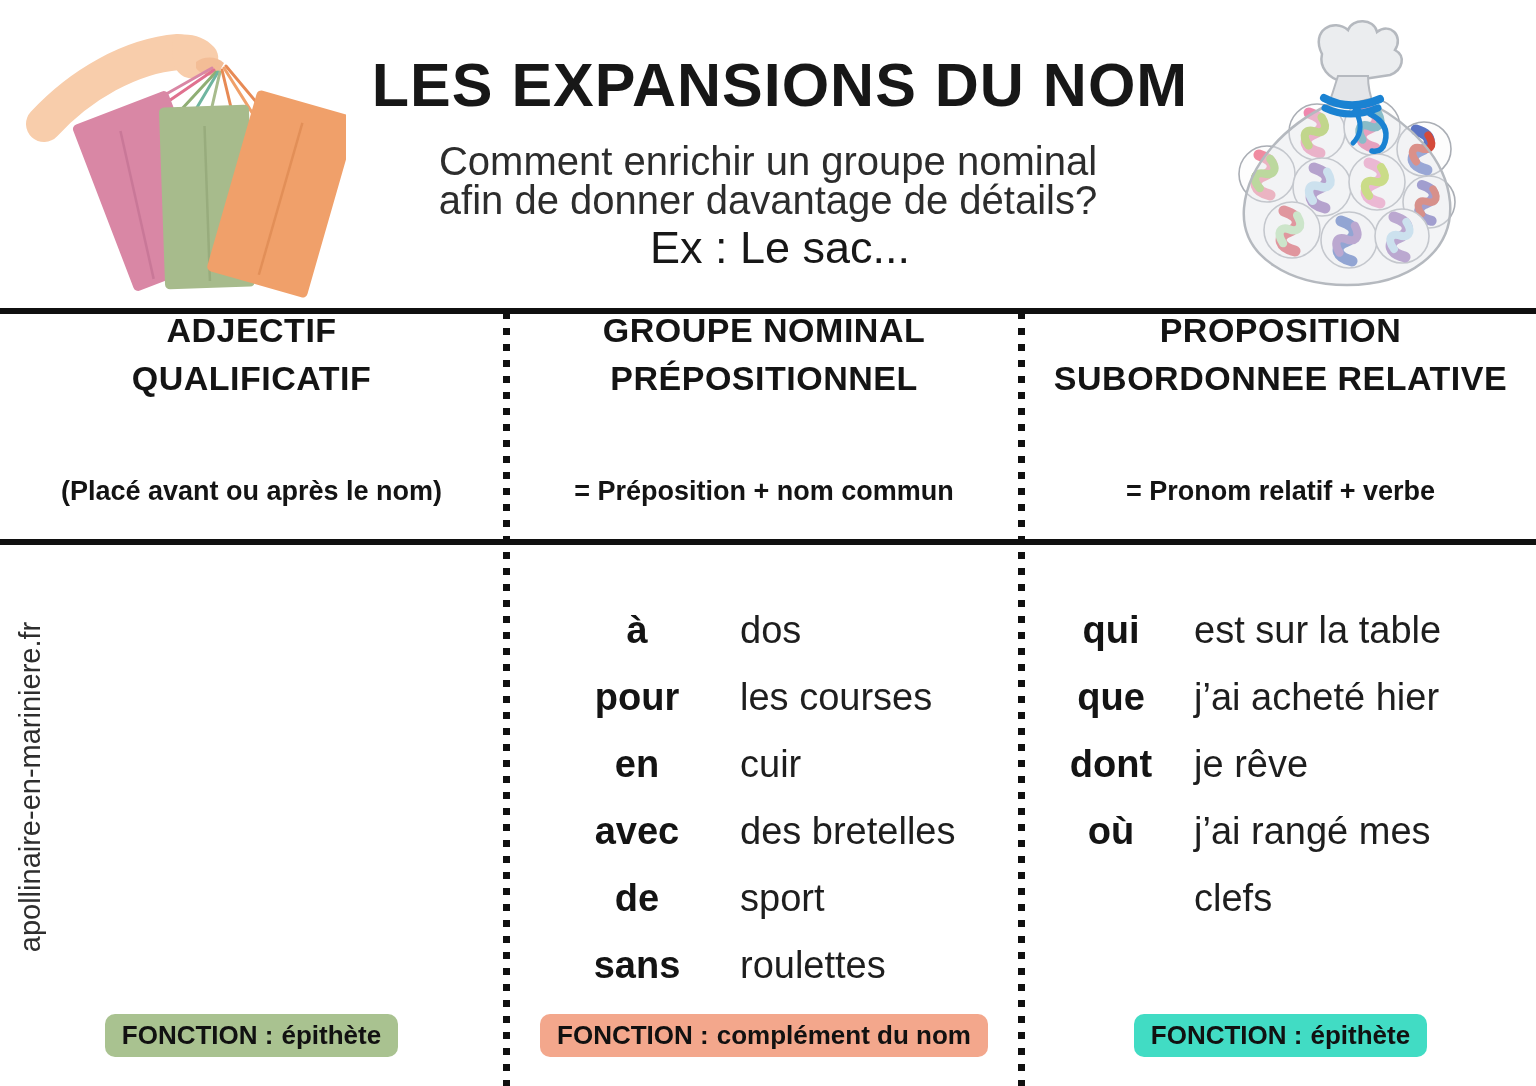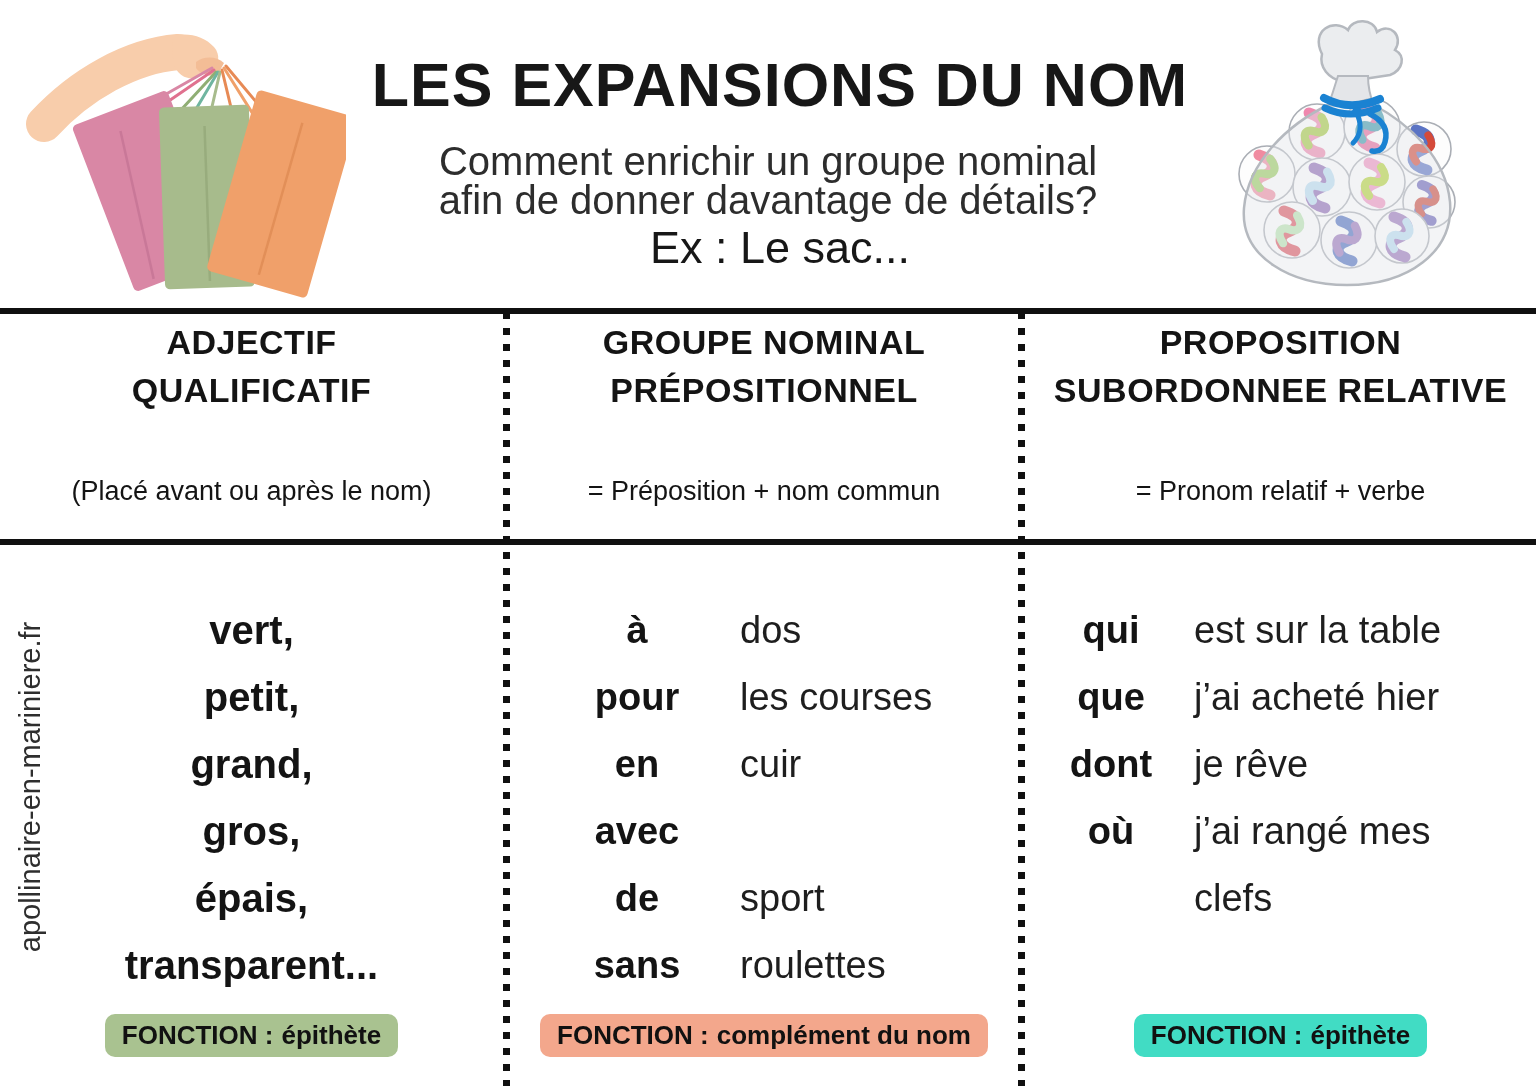--- a/index.html
+++ b/index.html
@@ -30,27 +30,27 @@
   .hline { position:absolute; left:0; width:100%; height:6px; background:#101010; }
   .hline.h1 { top:308px; }
   .hline.h2 { top:539px; }
   .vdots {
     position:absolute; top:312px; height:774px; width:7px;
     background:repeating-linear-gradient(to bottom,#101010 0 7px,transparent 7px 16px);
   }
   .vdots.v1 { left:503px; }
   .vdots.v2 { left:1018px; }
   
-  .colhead { position:absolute; top:318px; text-align:center;
+  .colhead { position:absolute; top:306px; text-align:center;
              font-weight:800; font-size:34px; line-height:48px; letter-spacing:.5px; }
   .colhead.c1 { left:0px;    width:503px; }
   .colhead.c2 { left:510px;  width:508px; }
   .colhead.c3 { left:1025px; width:511px; }
   .colformula { position:absolute; top:476px; text-align:center;
-                font-weight:400; font-size:27px; }
+                font-weight:700; font-size:27px; }
   .colformula.c1 { left:0px;    width:503px; }
   .colformula.c2 { left:510px;  width:508px; }
   .colformula.c3 { left:1025px; width:511px; }
   
   .rows { position:absolute; top:597px; display:flex; flex-direction:column; }
   .rows.r1 { left:0px;    width:503px; }
   .rows.r2 { left:510px;  width:508px; }
   .rows.r3 { left:1025px; width:511px; }
   .row { height:67px; display:flex; align-items:center; }
   .rows.r1 .row { justify-content:center; }
@@ -203,56 +203,37 @@
   </div>
   <div class="colhead c3">
     <div>PROPOSITION</div>
     <div>SUBORDONNEE RELATIVE</div>
   </div>
 
   <div class="colformula c1">(Placé avant ou après le nom)</div>
   <div class="colformula c2">= Préposition + nom commun</div>
   <div class="colformula c3">= Pronom relatif + verbe</div>
 
-  <div class="rows r1">
-    <div class="row">
-        <span class="adj">vert,</span>
-      </div>
-    <div class="row">
-        <span class="adj">petit,</span>
-      </div>
-    <div class="row">
-        <span class="adj">grand,</span>
-      </div>
-    <div class="row">
-        <span class="adj">gros,</span>
-      </div>
-    <div class="row">
-        <span class="adj">épais,</span>
-      </div>
-    <div class="row">
-        <span class="adj">transparent...</span>
-      </div>
-  </div>
 
   <div class="rows r2">
     <div class="row">
         <span class="prep">à</span>
         <span class="obj">dos</span>
       </div>
     <div class="row">
         <span class="prep">pour</span>
         <span class="obj">les courses</span>
       </div>
     <div class="row">
         <span class="prep">en</span>
         <span class="obj">cuir</span>
       </div>
     <div class="row">
         <span class="prep">avec</span>
+        <span class="obj">des bretelles</span>
       </div>
     <div class="row">
         <span class="prep">de</span>
         <span class="obj">sport</span>
       </div>
     <div class="row">
         <span class="prep">sans</span>
         <span class="obj">roulettes</span>
       </div>
   </div>

